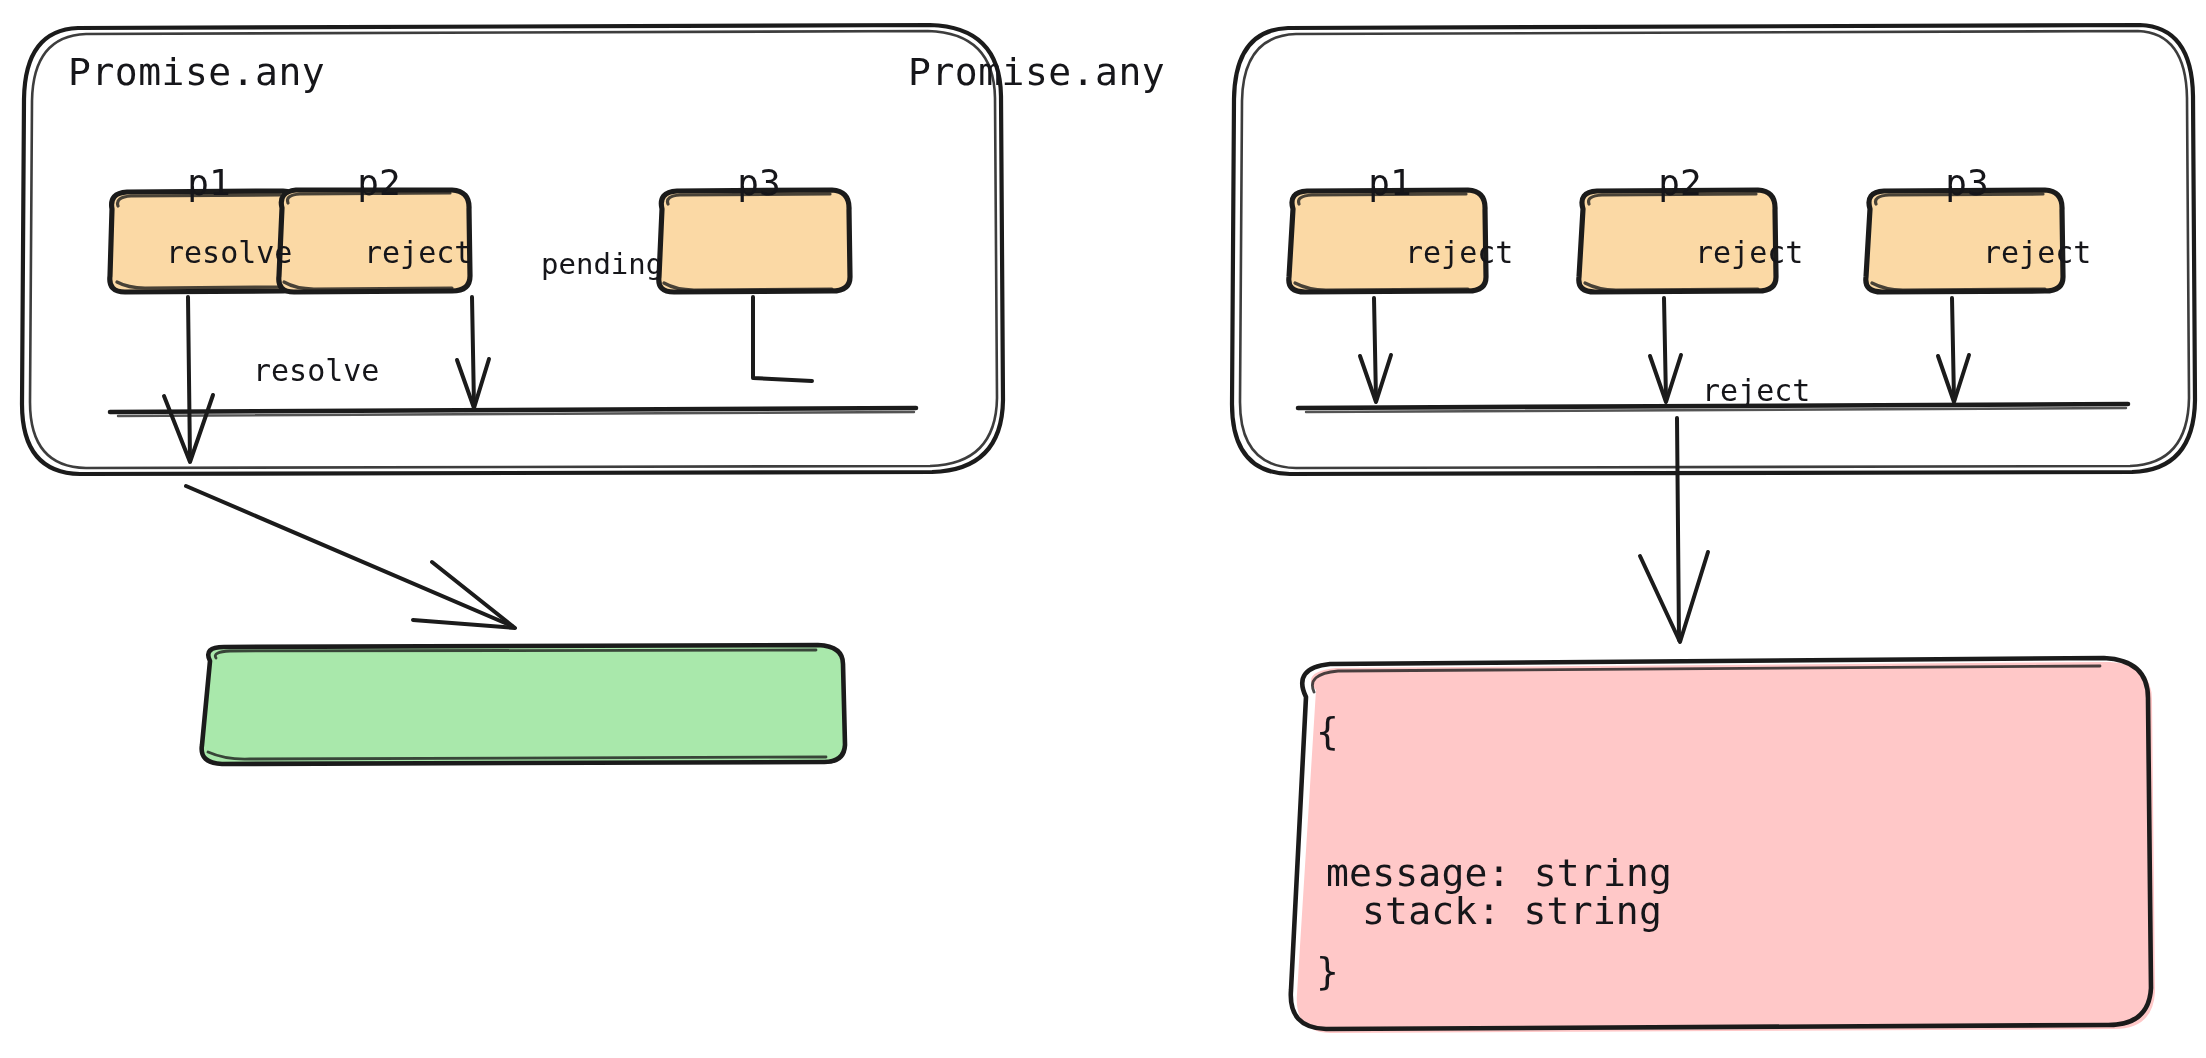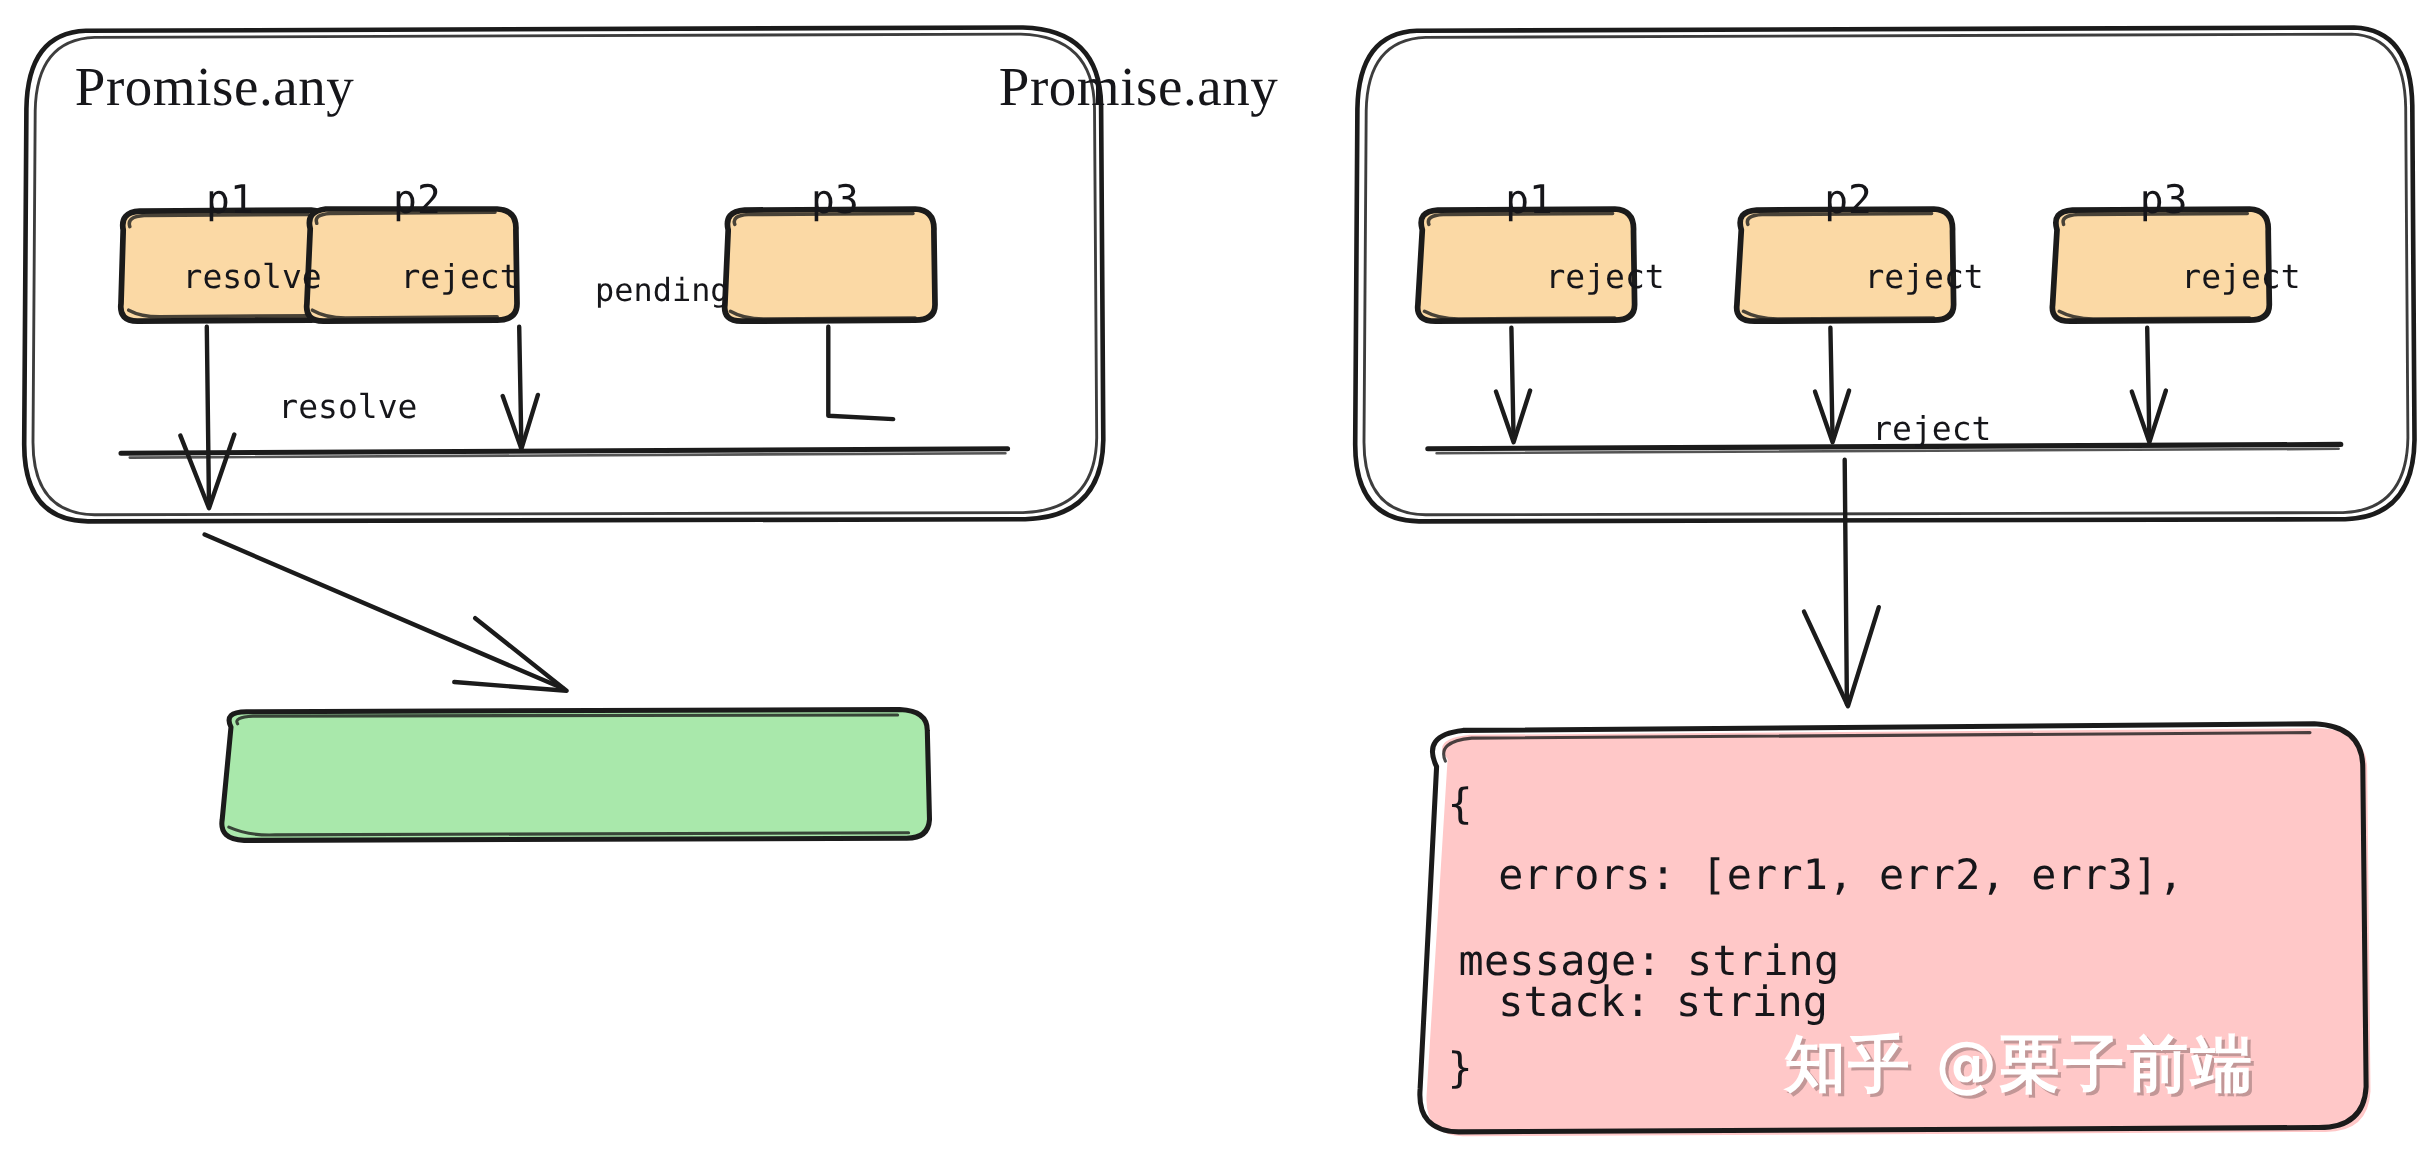--- a/index.html
+++ b/index.html
@@ -42,21 +42,21 @@
   .elbow { stroke-width: 4.0; }
 
   .lbl {
     position: absolute;
     font-family: "DejaVu Sans Mono", "Liberation Mono", monospace;
     color: #16161a;
     white-space: pre;
     line-height: 1;
     user-select: none;
   }
-  .panel-title { font-size: 50px; letter-spacing: .5px; font-family: Liberation Serif, serif; }
+  .panel-title { font-size: 38px; letter-spacing: .5px; }
   .chip-label  { font-size: 36px; }
   .edge-label  { font-size: 30px; }
   .edge-label-sm { font-size: 29px; }
   .val-label   { font-size: 38px; }
   .code-line   { font-size: 38px; letter-spacing: .2px; }
 
   .watermark {
     position: absolute;
     font-family: "DejaVu Sans", "Liberation Sans", sans-serif;
     font-size: 56px;
@@ -207,20 +207,18 @@
   <div class="lbl chip-label" style="left:1590px; top:165px; width:180px; text-align:center;">p2</div>
   <div class="lbl chip-label" style="left:1877px; top:165px; width:180px; text-align:center;">p3</div>
 
   <div class="lbl edge-label" style="left:1405px; top:238px;">reject</div>
   <div class="lbl edge-label" style="left:1695px; top:238px;">reject</div>
   <div class="lbl edge-label" style="left:1983px; top:238px;">reject</div>
 
   <div class="lbl edge-label" style="left:1702px; top:376px;">reject</div>
 
   <div class="lbl code-line" style="left:1316px; top:712px;">{</div>
-  <div class="lbl code-line" style="left:1362px; top:776px;">errors: [err1, err2, err3],</div>
   <div class="lbl code-line" style="left:1326px; top:834px;margin-top:20px;">message: string</div>
   <div class="lbl code-line" style="left:1362px; top:892px;">stack: string</div>
   <div class="lbl code-line" style="left:1316px; top:952px;">}</div>
 
-  <div class="watermark" style="left:1622px; top:930px;">知乎 @栗子前端</div>
 
 </div>
 
 </body></html>

